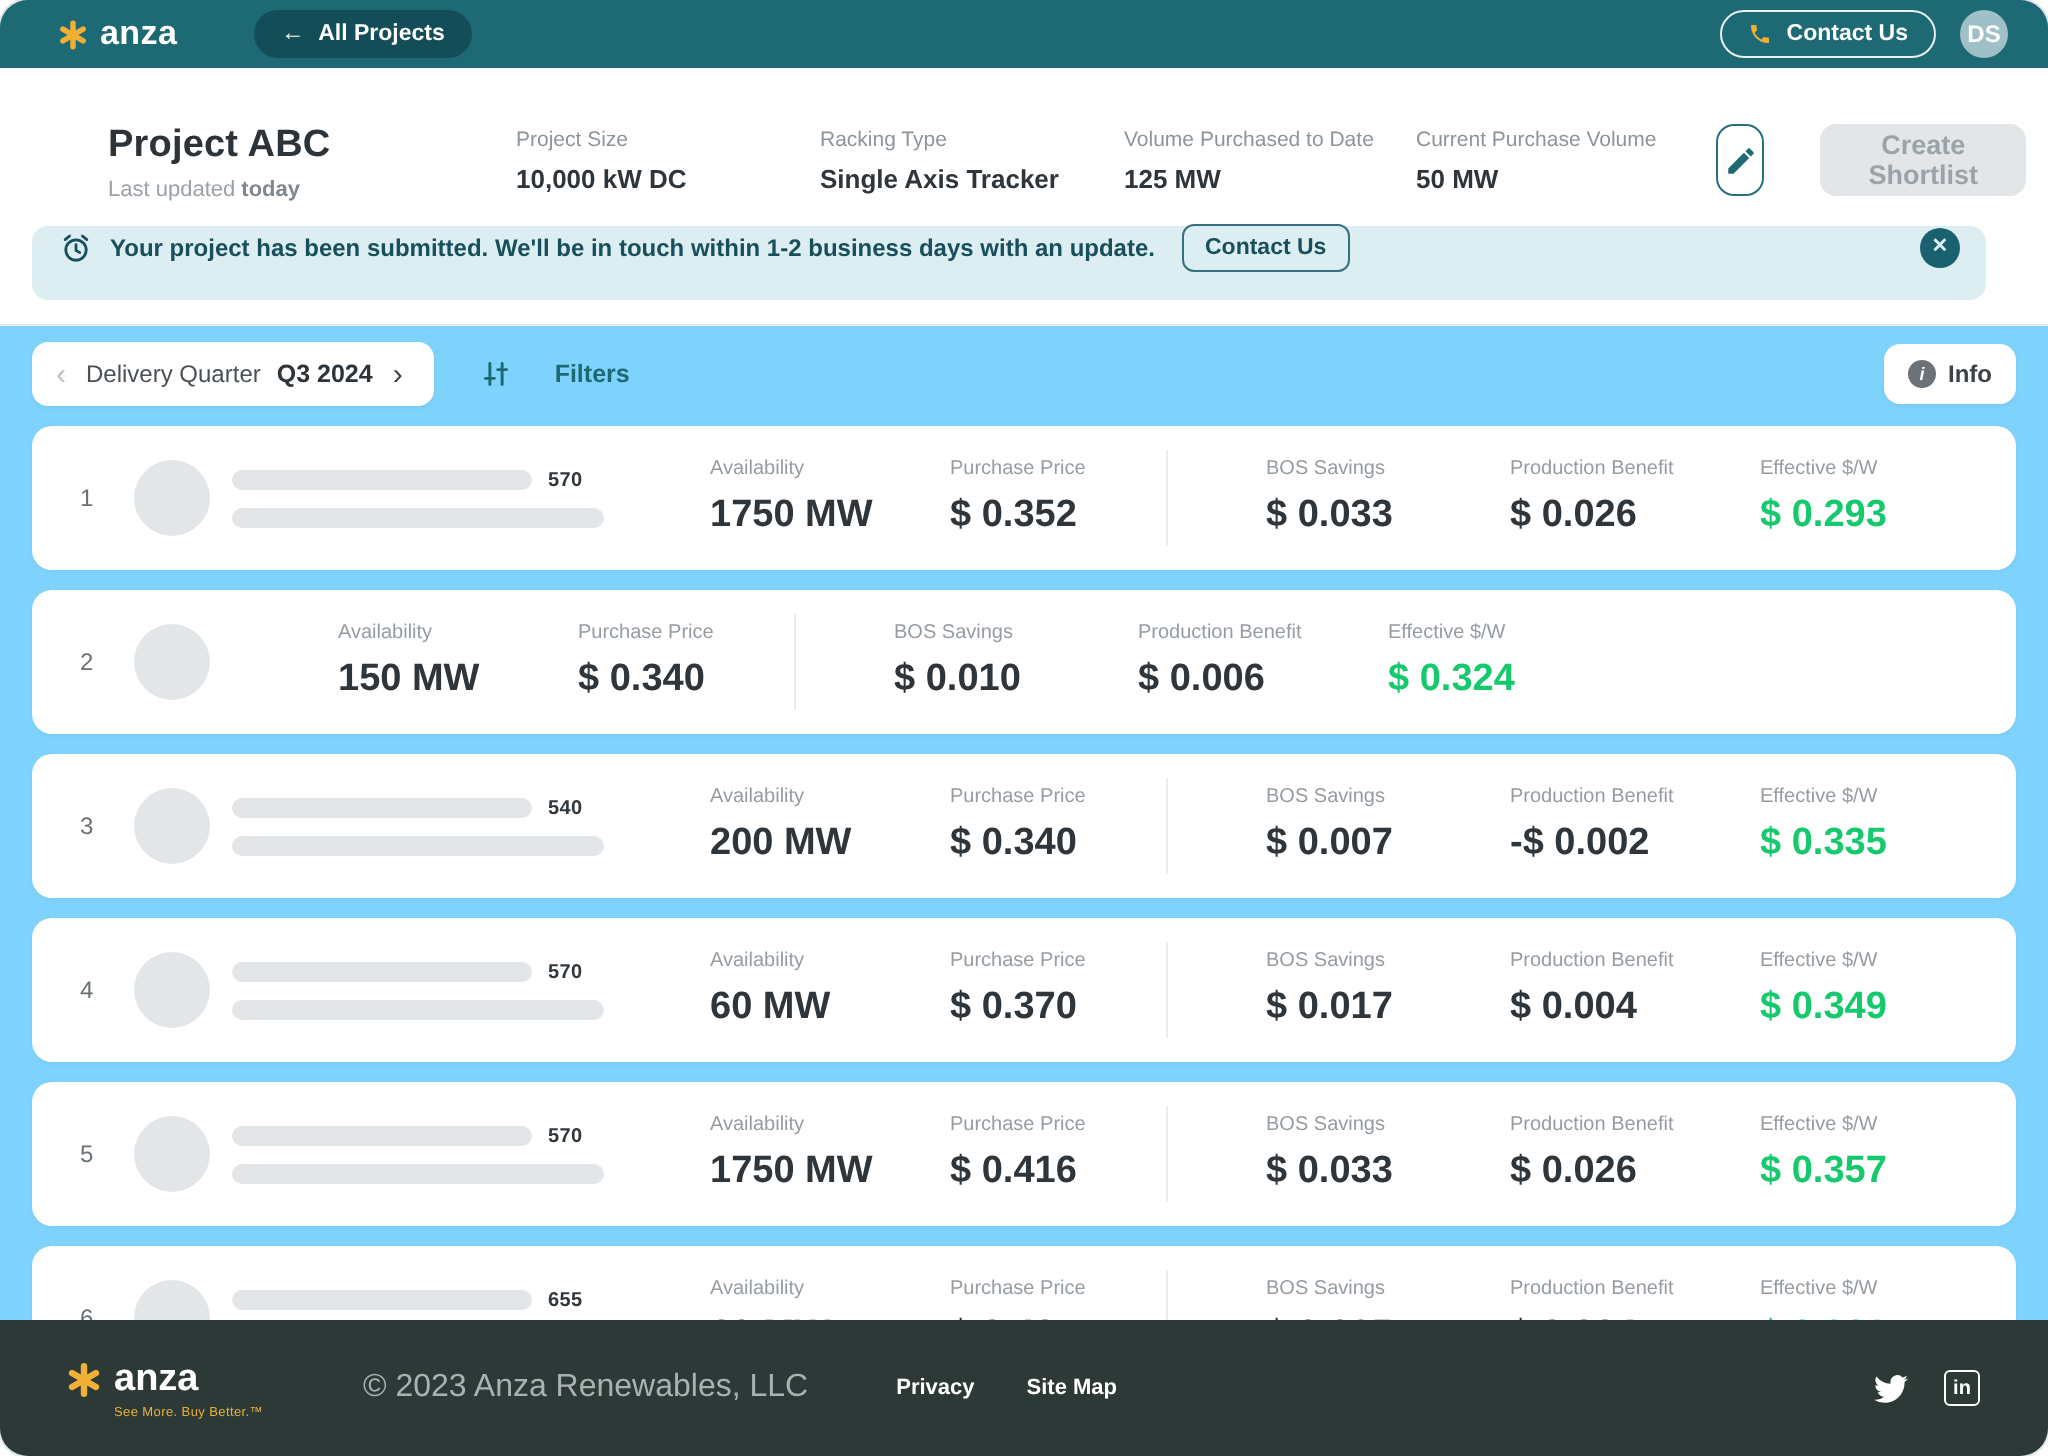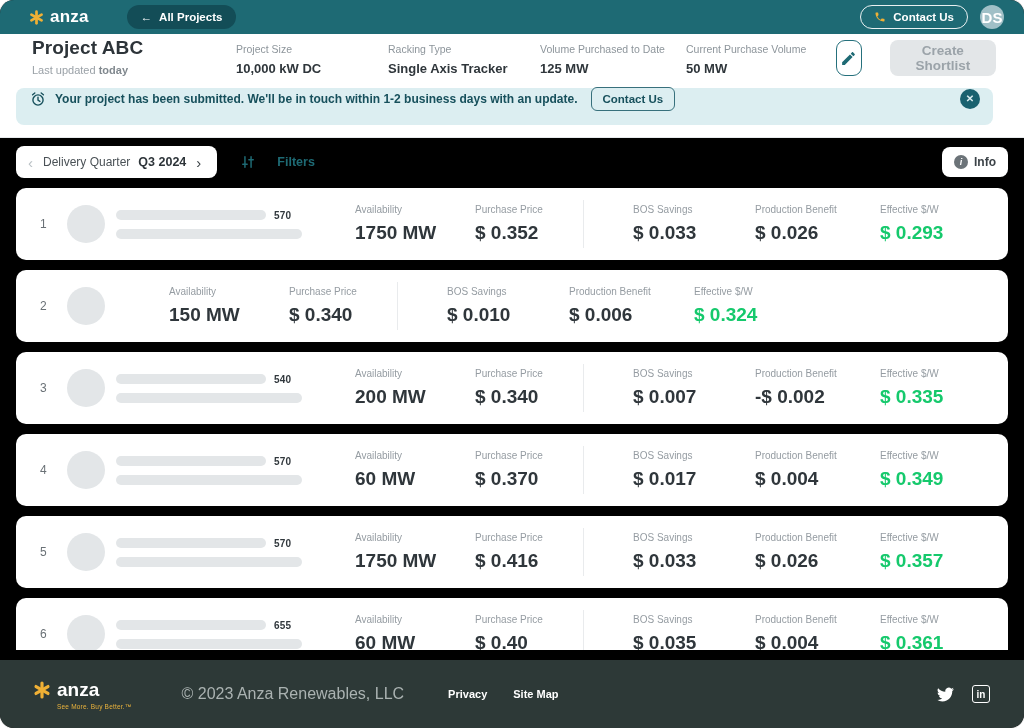--- a/index.html
+++ b/index.html
@@ -5,21 +5,21 @@
   * { margin:0; padding:0; box-sizing:border-box; }
   body {
     background:#ffffff;
     font-family:"Liberation Sans", sans-serif;
     -webkit-font-smoothing:antialiased;
     width:1024px; height:728px;
   }
   .app {
     width:1024px; height:728px;
     border-radius:14px; overflow:hidden;
-    background:#000000;
+    background:#7dd3fc;
     display:flex; flex-direction:column;
     box-shadow:0 0 0 1px #e3e3e3;
   }
 
   
   .navbar {
     height:34px; background:#1e6a74; flex:none;
     display:flex; align-items:center; padding:0 20px 0 28px;
   }
   .brand { display:flex; align-items:center; gap:5px; }
@@ -31,27 +31,27 @@
     cursor:pointer; font-family:inherit;
   }
   .nav-right { margin-left:auto; display:flex; align-items:center; gap:12px; }
   .contact-us-nav {
     background:transparent; border:1px solid rgba(255,255,255,.9); color:#fff;
     border-radius:15px; padding:5px 13px; font-size:11.5px; font-weight:700;
     display:flex; align-items:center; gap:7px; cursor:pointer; font-family:inherit;
   }
   .avatar {
     width:24px; height:24px; border-radius:50%; background:#a0c0c7;
-    color:#fff; font-size:15px; font-weight:700;
+    color:#fff; font-size:12px; font-weight:700;
     display:flex; align-items:center; justify-content:center; cursor:pointer;
   }
 
   
   .header-wrap { background:#ffffff; flex:none; border-bottom:1px solid #e7eaec; }
-  .project-header { display:flex; align-items:flex-end; padding:3px 28px 10px 32px; }
+  .project-header { display:flex; align-items:flex-start; padding:28px 28px 10px 32px;margin-left:22px; }
   .title-block { width:204px; flex:none; }
   .page-title { font-size:19px; font-weight:800; color:#2d3439; letter-spacing:.1px; }
   .subtitle { margin-top:5px; font-size:11px; color:#9aa1a7; }
   .subtitle b { font-weight:700; color:#80888e; }
   .stat { flex:none; padding-top:2px; }
   .stat-label { font-size:10.5px; color:#8d959b; }
   .stat-value { margin-top:6px; font-size:13px; font-weight:700; color:#2f363b; }
   .stat:nth-of-type(2){ width:152px; }
   .stat:nth-of-type(3){ width:152px; }
   .stat:nth-of-type(4){ width:146px; }

